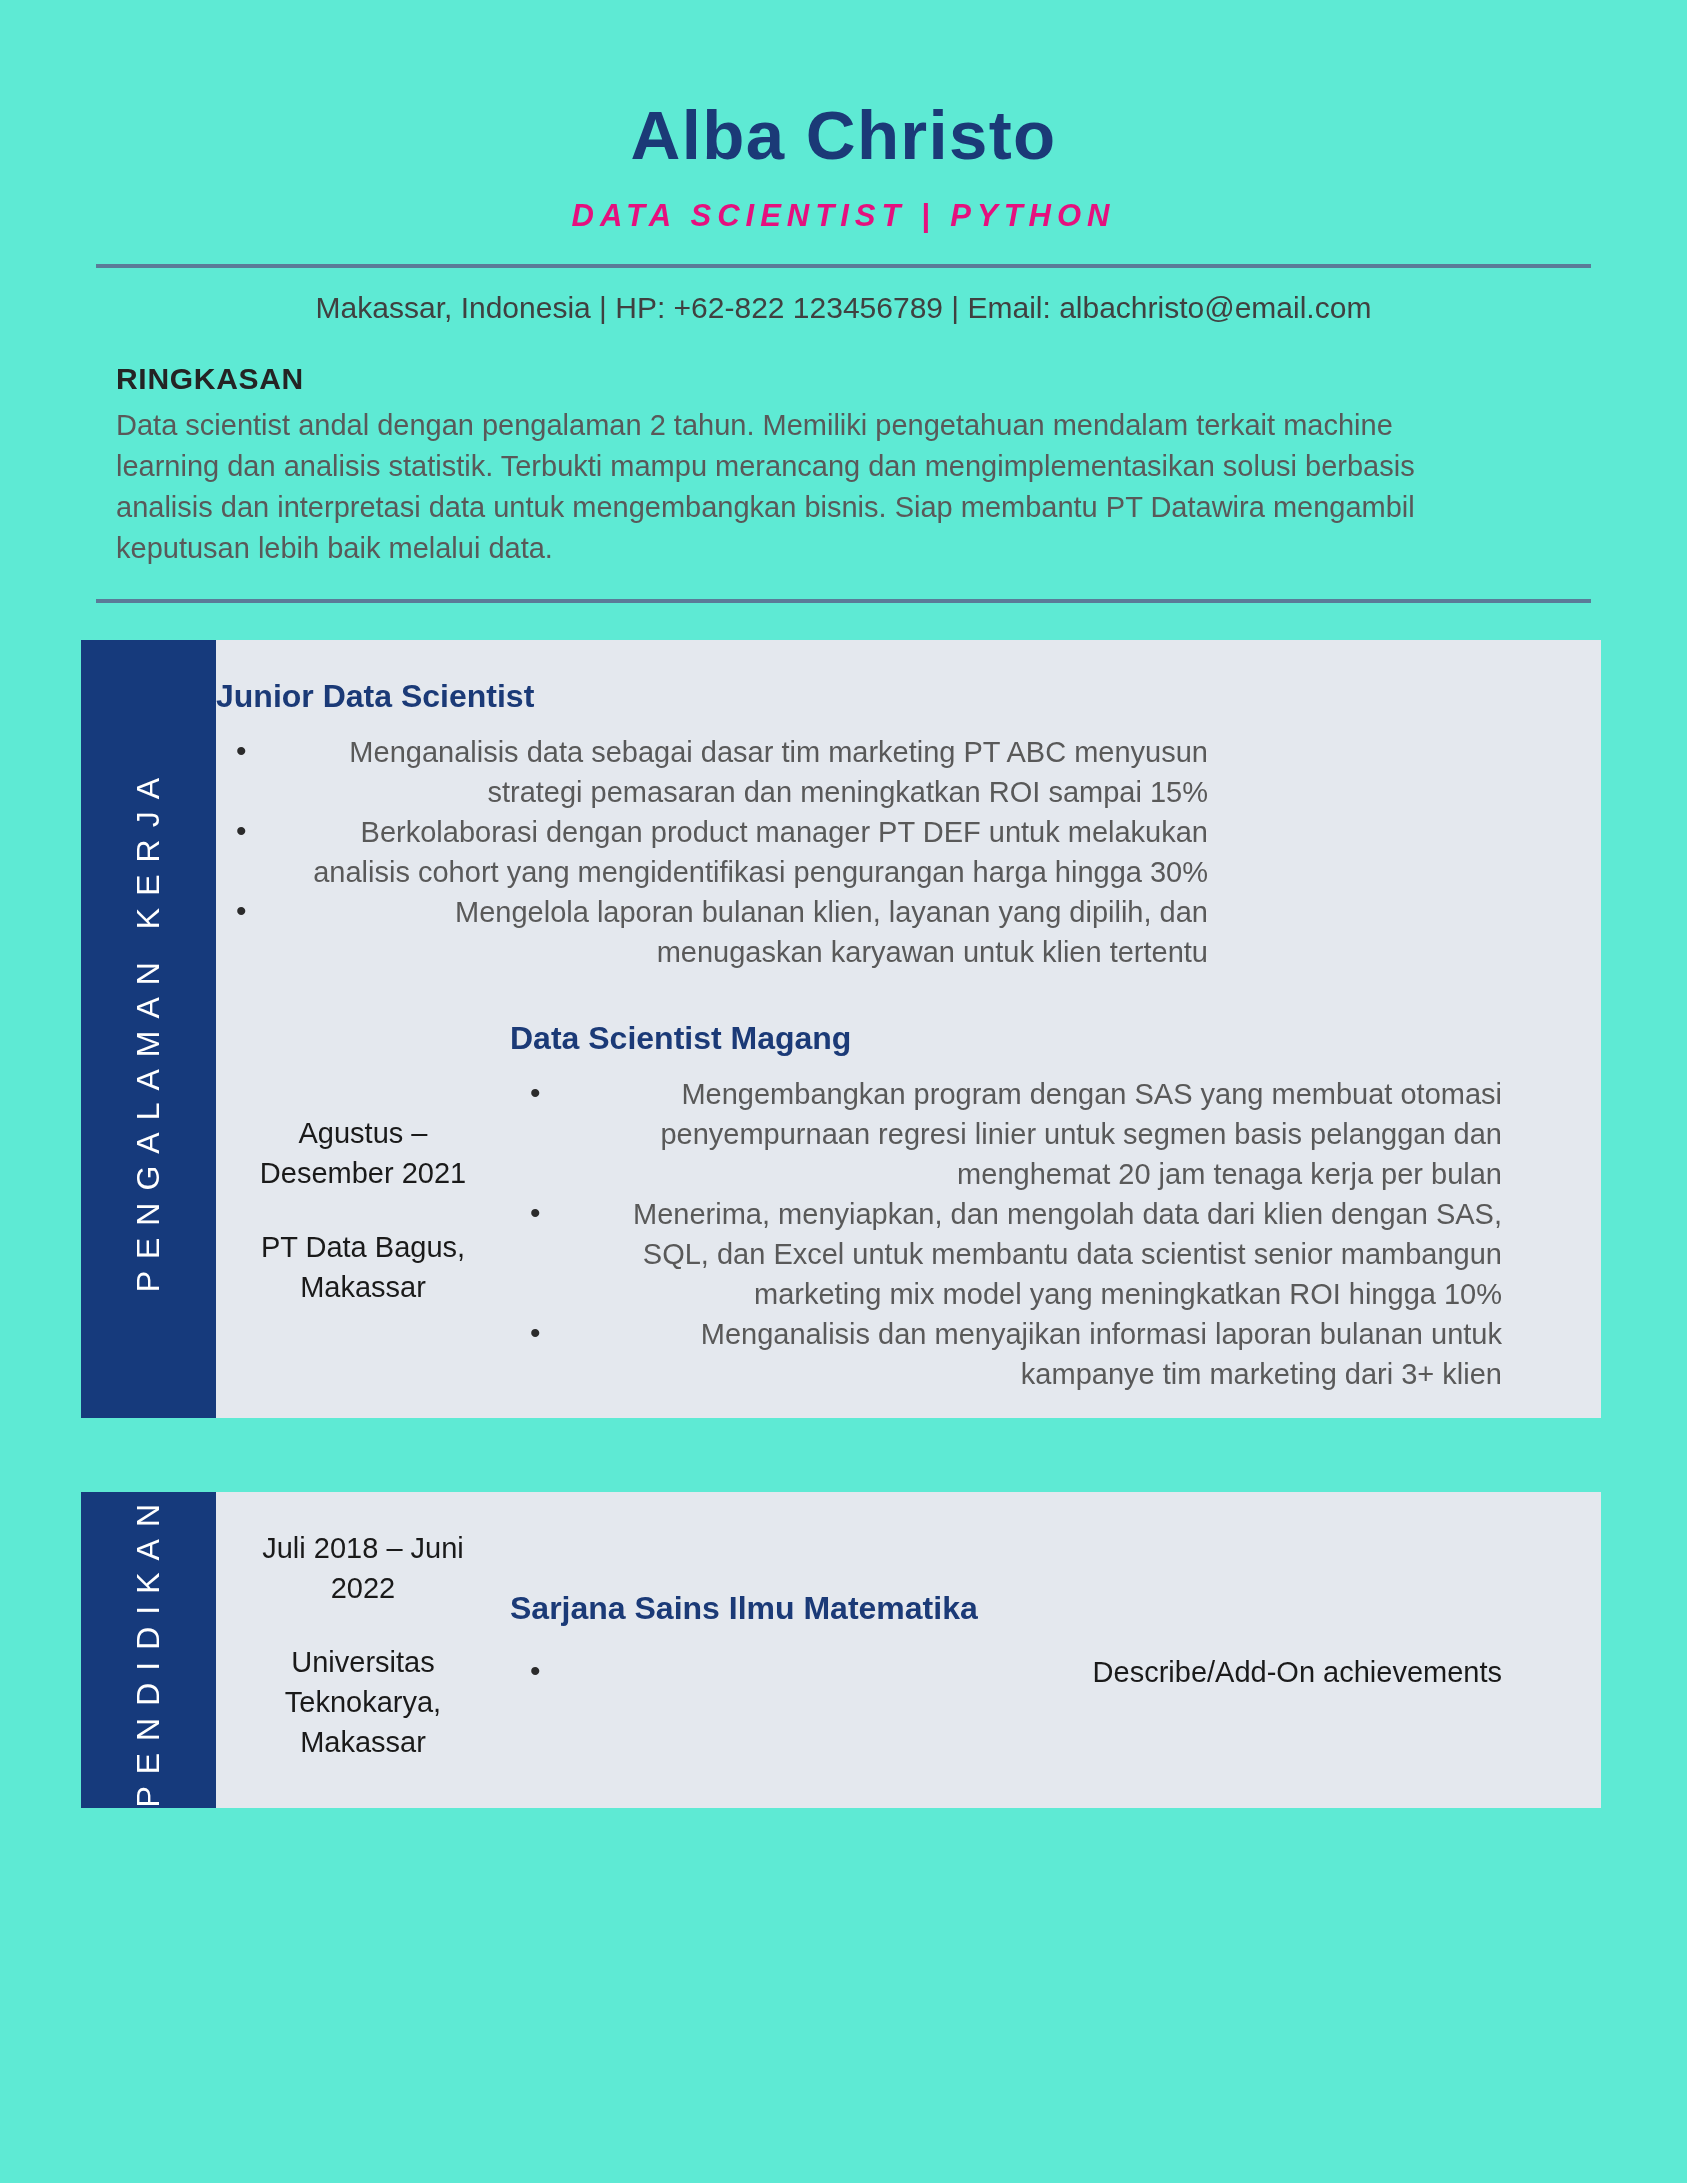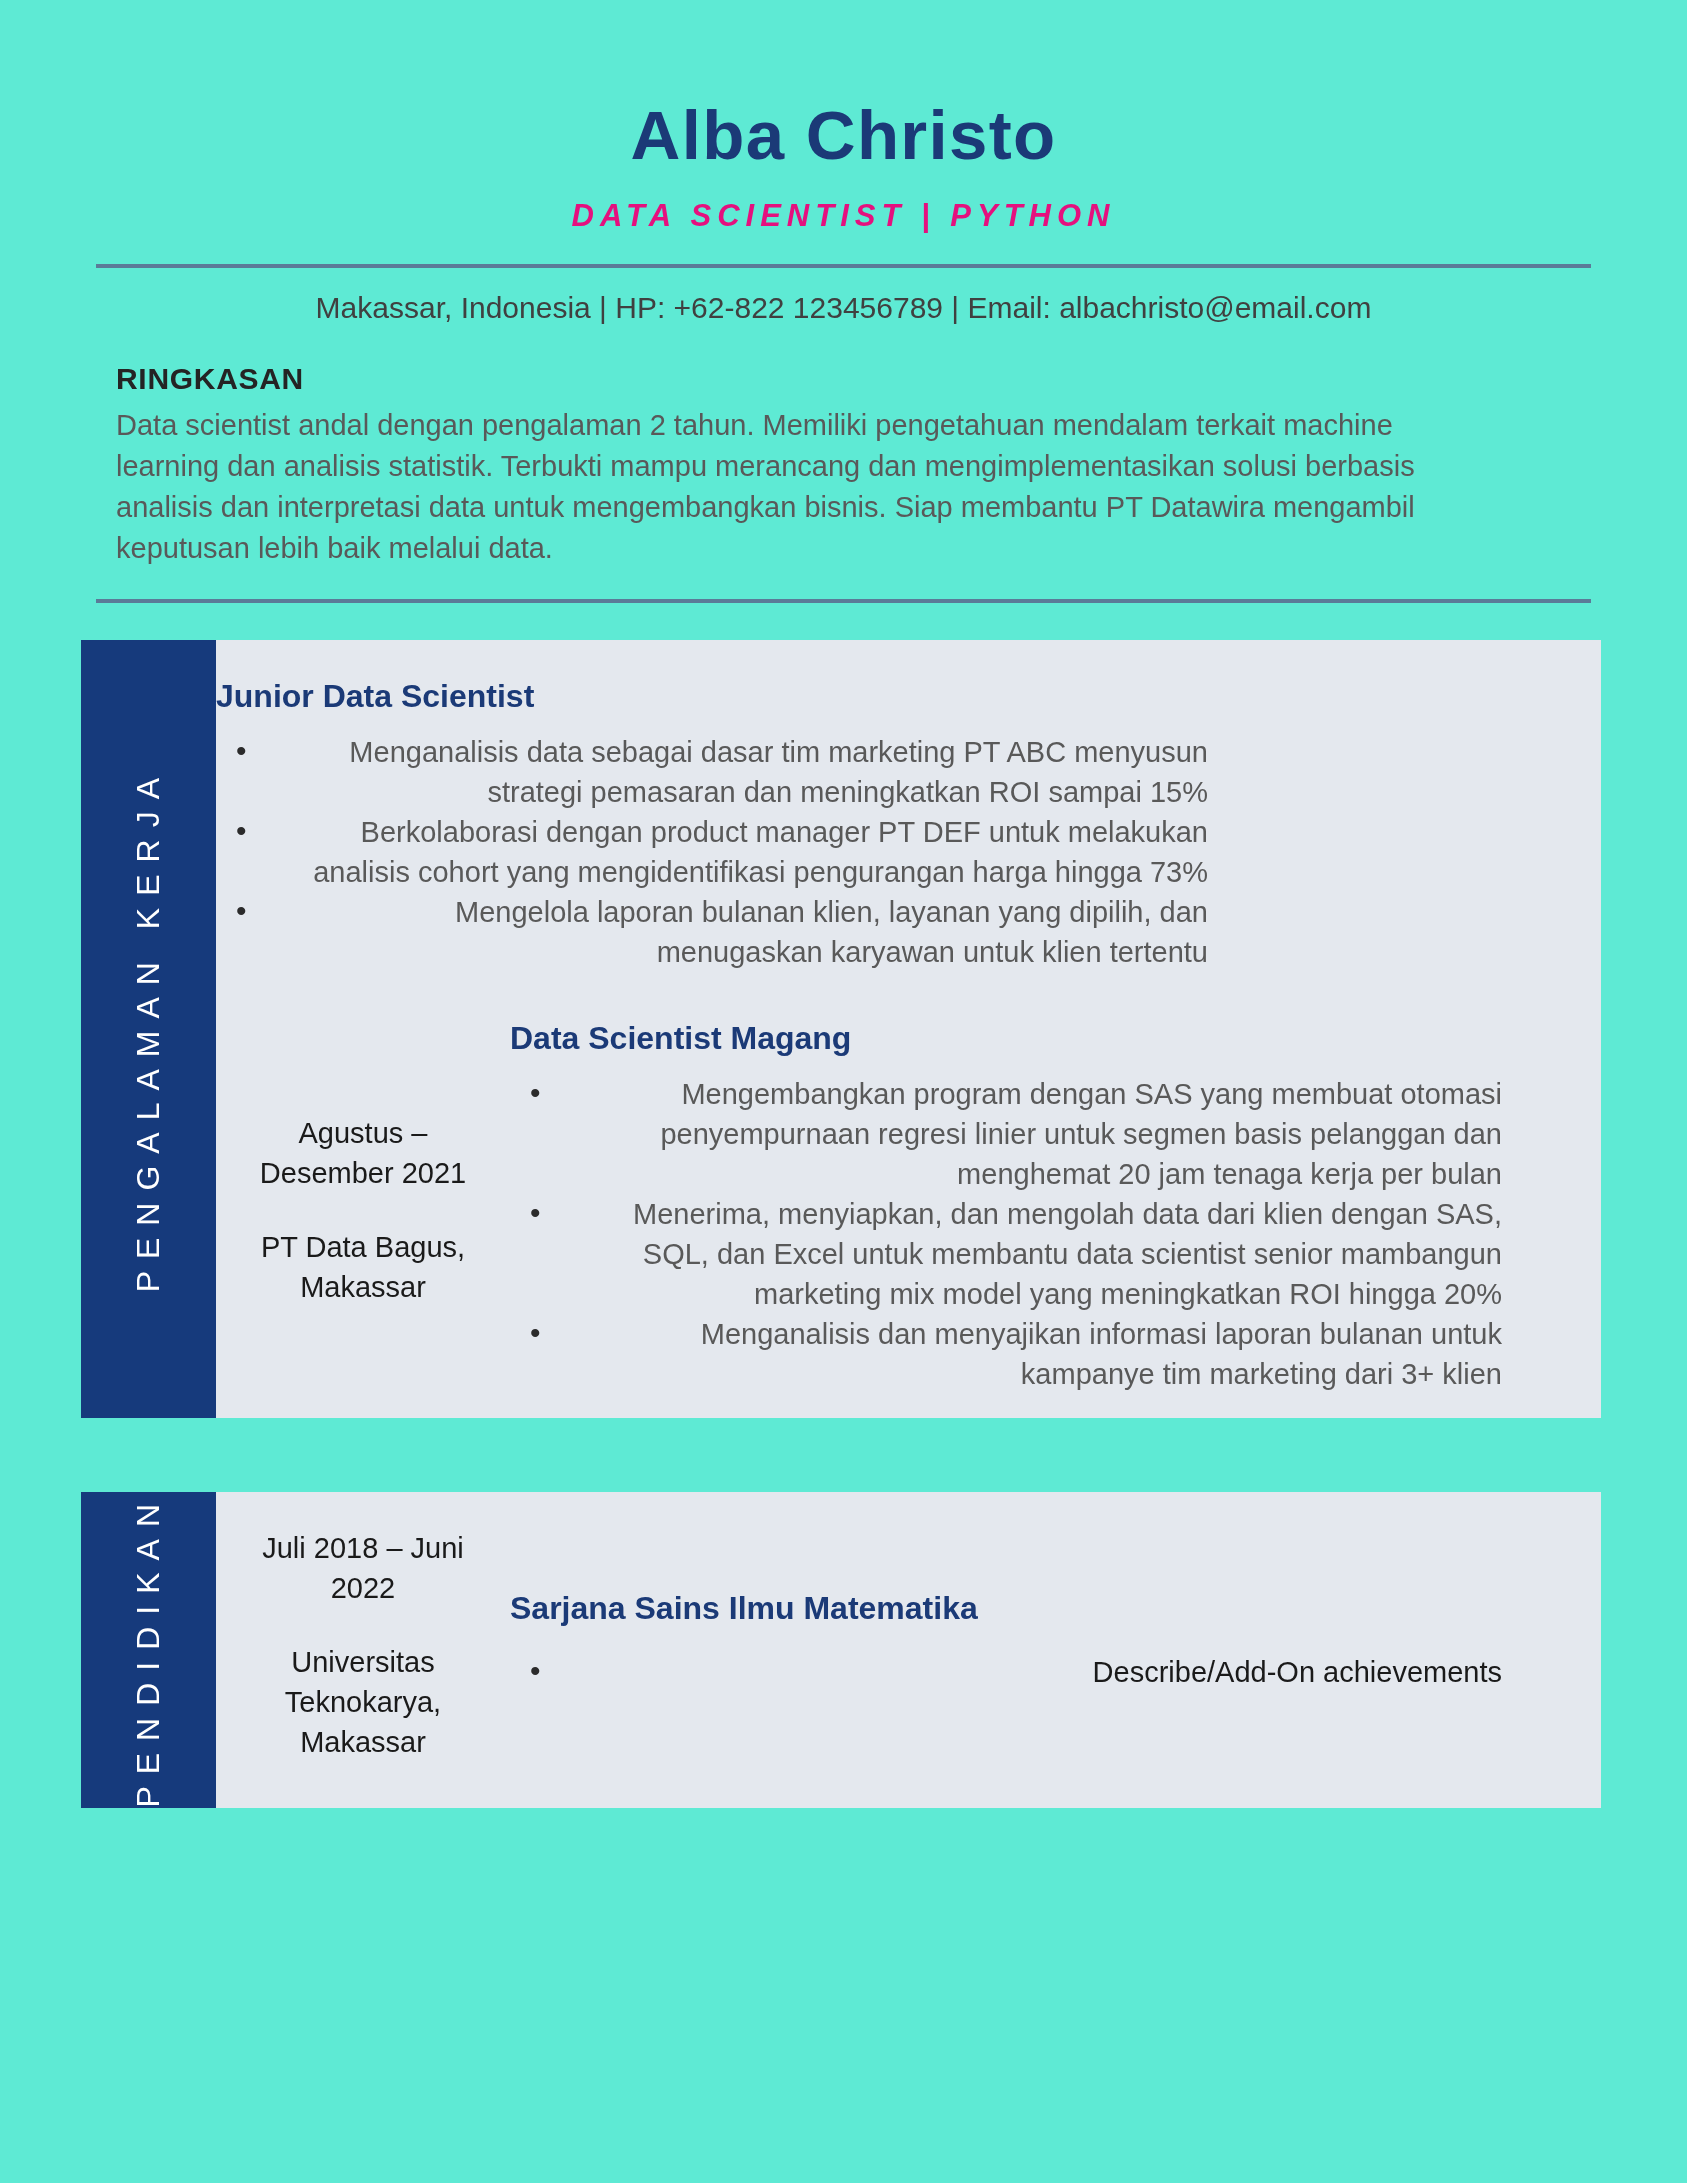--- a/index.html
+++ b/index.html
@@ -101,36 +101,36 @@
     <div class="side">
       <span class="side-label">PENGALAMAN KERJA</span>
     </div>
     <div class="panel-body">
 
       <div class="job job-1">
         <div class="content-col">
           <h3 class="job-title">Junior Data Scientist</h3>
           <ul class="bullets">
             <li>Menganalisis data sebagai dasar tim marketing PT ABC menyusun strategi pemasaran dan meningkatkan ROI sampai 15%</li>
-            <li>Berkolaborasi dengan product manager PT DEF untuk melakukan analisis cohort yang mengidentifikasi pengurangan harga hingga 73%</li>
+            <li>Berkolaborasi dengan product manager PT DEF untuk melakukan analisis cohort yang mengidentifikasi pengurangan harga hingga 30%</li>
             <li>Mengelola laporan bulanan klien, layanan yang dipilih, dan menugaskan karyawan untuk klien tertentu</li>
           </ul>
         </div>
       </div>
 
       <div class="job job-2">
         <div class="dates-col">
           <div class="dates">Agustus – Desember 2021</div>
           <div class="company">PT Data Bagus, Makassar</div>
         </div>
         <div class="content-col">
           <h3 class="job-title">Data Scientist Magang</h3>
           <ul class="bullets">
             <li>Mengembangkan program dengan SAS yang membuat otomasi penyempurnaan regresi linier untuk segmen basis pelanggan dan menghemat 20 jam tenaga kerja per bulan</li>
-            <li>Menerima, menyiapkan, dan mengolah data dari klien dengan SAS, SQL, dan Excel untuk membantu data scientist senior mambangun marketing mix model yang meningkatkan ROI hingga 20%</li>
+            <li>Menerima, menyiapkan, dan mengolah data dari klien dengan SAS, SQL, dan Excel untuk membantu data scientist senior mambangun marketing mix model yang meningkatkan ROI hingga 10%</li>
             <li>Menganalisis dan menyajikan informasi laporan bulanan untuk kampanye tim marketing dari 3+ klien</li>
           </ul>
         </div>
       </div>
 
     </div>
   </section>
 
   <section class="panel education">
     <div class="side">

